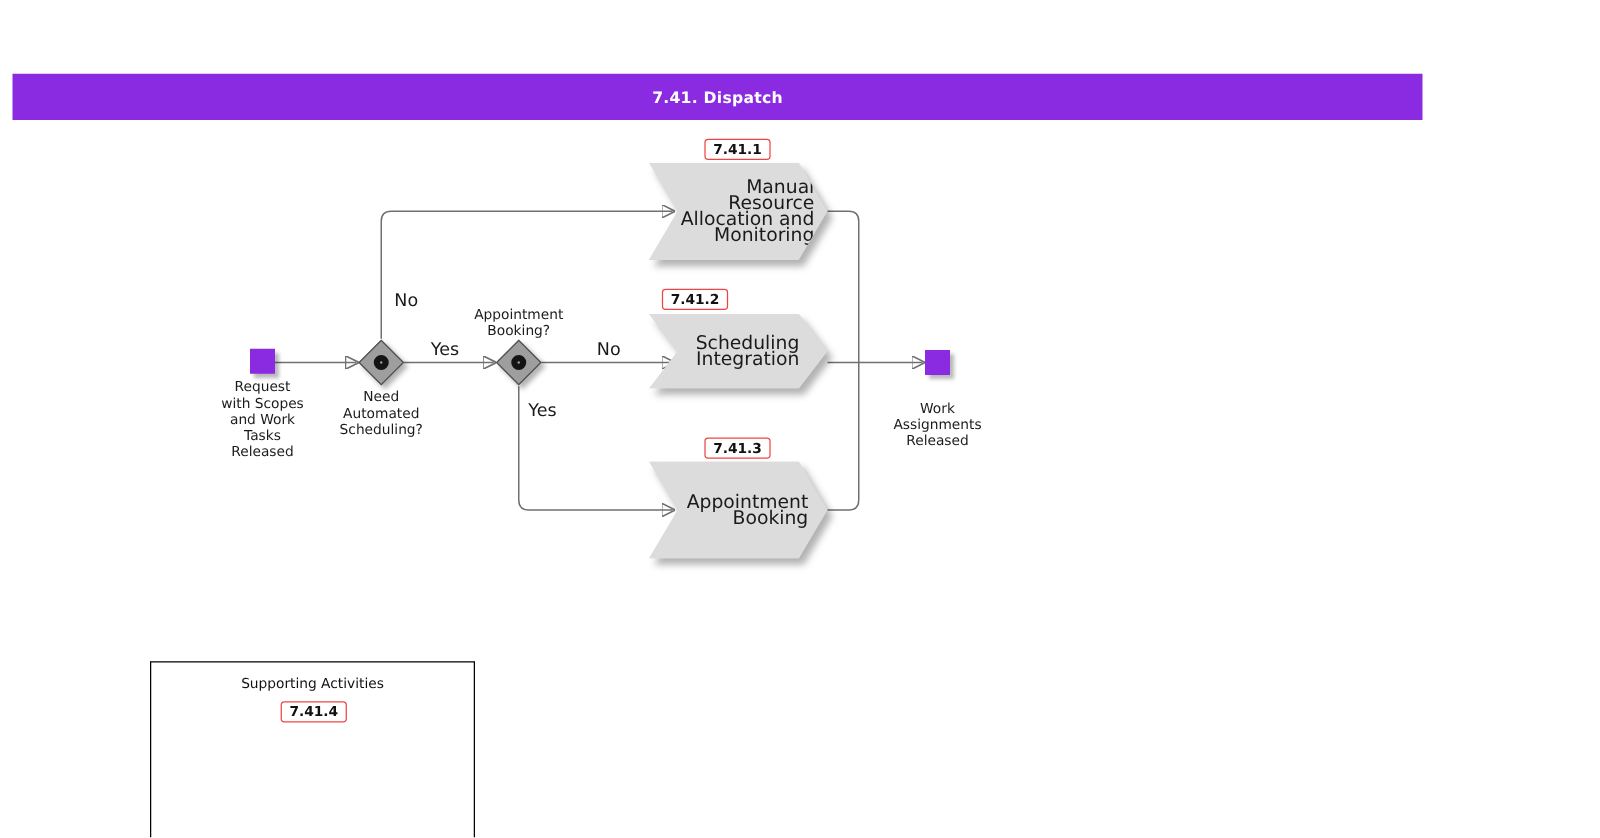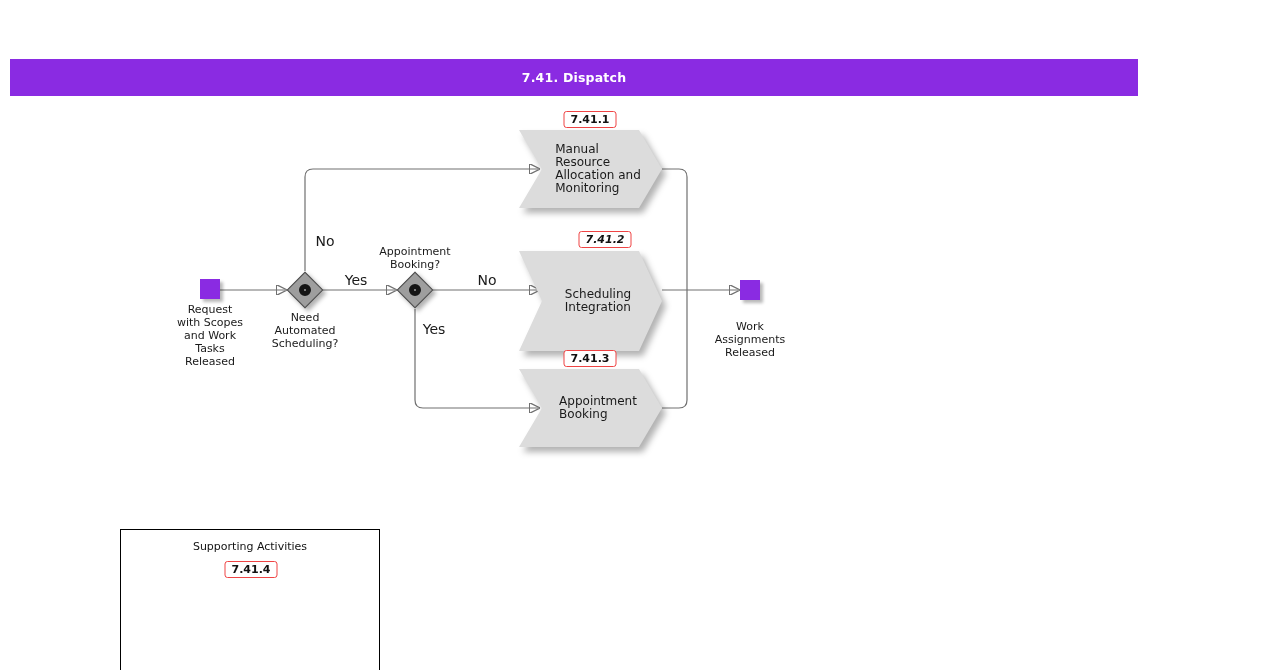--- a/index.html
+++ b/index.html
@@ -39,21 +39,21 @@
   }
 
   
   .task { position:absolute; filter:drop-shadow(4px 5px 3px rgba(0,0,0,.30)); cursor:pointer; }
   .task .chev {
     width:100%; height:100%; background:#dcdcdc;
     clip-path:polygon(0 0, calc(100% - 23px) 0, 100% 50%, calc(100% - 23px) 100%, 0 100%, 23px 50%);
     display:flex; align-items:center; justify-content:center;
     padding-left:21px; padding-right:6px;
   }
-  .task .task-label { white-space:pre-line; text-align:left; font-size:12px; line-height:13px; color:#1a1a1a; }
+  .task .task-label { white-space:pre-line; text-align:right; font-size:15px; line-height:13px; color:#1a1a1a; }
 
   
   .badge {
     position:absolute; transform:translateX(-50%);
     background:#ffffff; border:1px solid #ef4444; border-radius:3px;
     font-size:11px; font-weight:bold; color:#111; padding:0 6px; height:17px;
     display:flex; align-items:center; justify-content:center;
   }
 
   
@@ -122,22 +122,22 @@
   <div class="badge" style="left:590px; top:111px;">7.41.1</div>
   <div class="task" style="left:519px; top:130px; width:143px; height:78px;">
     <div class="chev">
       <span class="task-label">Manual
 Resource
 Allocation and
 Monitoring</span>
     </div>
   </div>
 
-  <div class="badge" style="left:605px; top:231px;font-style:italic;">7.41.2</div>
-  <div class="task" style="left:519px; top:251px; width:143px; height:100px;">
+  <div class="badge" style="left:556px; top:231px;">7.41.2</div>
+  <div class="task" style="left:519px; top:251px; width:143px; height:60px;">
     <div class="chev">
       <span class="task-label">Scheduling
 Integration</span>
     </div>
   </div>
 
   <div class="badge" style="left:590px; top:350px;">7.41.3</div>
   <div class="task" style="left:519px; top:369px; width:143px; height:78px;">
     <div class="chev">
       <span class="task-label">Appointment

